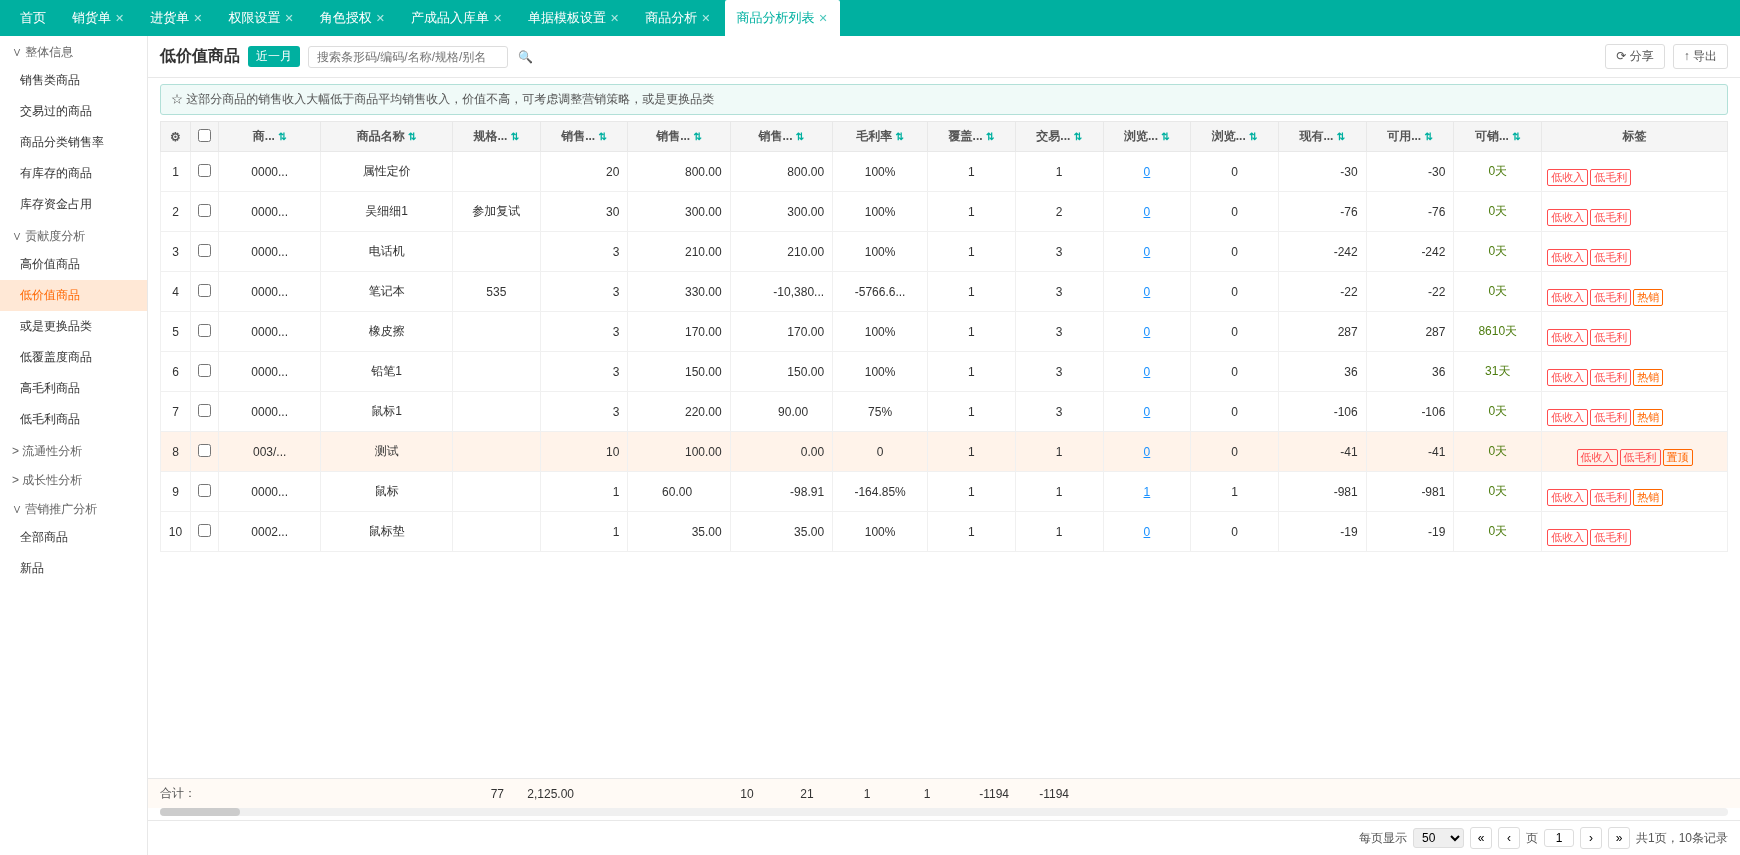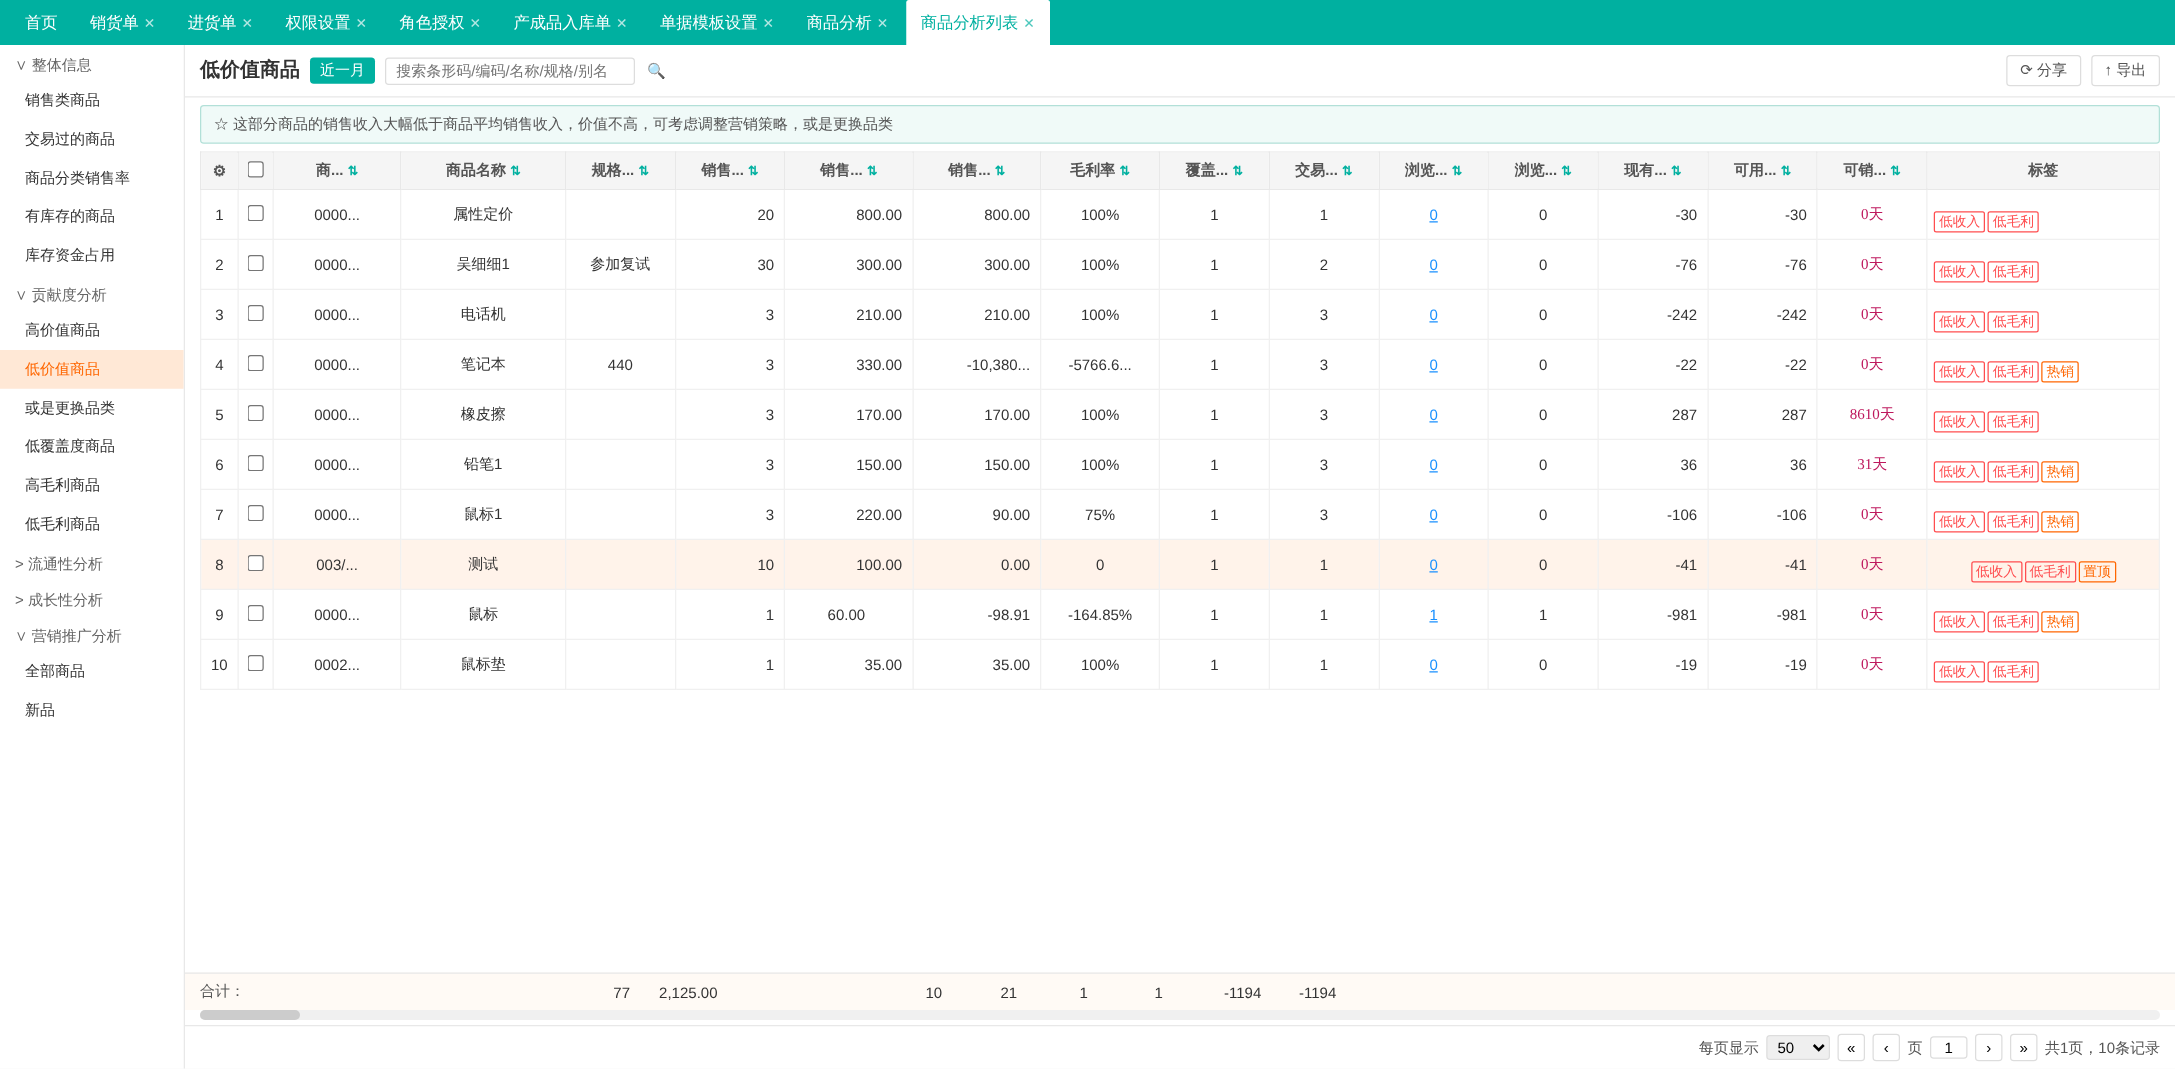--- a/index.html
+++ b/index.html
@@ -155,21 +155,21 @@
     .tag {
       display: inline-block;
       border: 1px solid;
       border-radius: 2px;
       padding: 0 3px;
       font-size: 11px;
       margin: 0 1px;
     }
     .tag-red { color: #ff4d4f; border-color: #ff4d4f; margin-top: 12px; }
     .tag-orange { color: #ff6600; border-color: #ff6600; }
-    .text-orange { color: #be185d; font-family: Liberation Serif, serif; }
+    .text-orange { color: #4d7c0f; }
     .text-blue { color: #1890ff; text-decoration: underline; cursor: pointer; }
 
     
     .footer-summary {
       border-top: 1px solid #e8e8e8;
       background: #fffaf5;
       padding: 6px 12px;
       display: flex;
       align-items: center;
       font-size: 12px;
@@ -409,21 +409,21 @@
     <td style="text-align:center;" class="text-orange">0天</td>
     <td style="text-align:left;">
       <span class="tag tag-red">低收入</span><span class="tag tag-red">低毛利</span>
     </td>
   </tr>
             <tr>
     <td style="text-align:center;">4</td>
     <td style="text-align:center;"><input type="checkbox" style=""></td>
     <td style="text-align:center;">0000...</td>
     <td>笔记本</td>
-    <td style="text-align:center;">440</td>
+    <td style="text-align:center;">535</td>
     <td style="text-align:right;padding-right:8px;">3</td>
     <td style="text-align:right;padding-right:8px;">330.00</td>
     <td style="text-align:right;padding-right:8px;">-10,380...</td>
     <td style="text-align:center;">-5766.6...</td>
     <td style="text-align:center;">1</td>
     <td style="text-align:center;">3</td>
     <td style="text-align:center;"><span class="text-blue">0</span></td>
     <td style="text-align:center;">0</td>
     <td style="text-align:right;padding-right:8px;">-22</td>
     <td style="text-align:right;padding-right:8px;">-22</td>
@@ -475,21 +475,21 @@
     </td>
   </tr>
             <tr>
     <td style="text-align:center;">7</td>
     <td style="text-align:center;"><input type="checkbox" style=""></td>
     <td style="text-align:center;">0000...</td>
     <td>鼠标1</td>
     <td style="text-align:center;"></td>
     <td style="text-align:right;padding-right:8px;">3</td>
     <td style="text-align:right;padding-right:8px;">220.00</td>
-    <td style="text-align:right;padding-right:8px;">90.00</td>
+    <td style="text-align:right;padding-right:24px;">90.00</td>
     <td style="text-align:center;">75%</td>
     <td style="text-align:center;">1</td>
     <td style="text-align:center;">3</td>
     <td style="text-align:center;"><span class="text-blue">0</span></td>
     <td style="text-align:center;">0</td>
     <td style="text-align:right;padding-right:8px;">-106</td>
     <td style="text-align:right;padding-right:8px;">-106</td>
     <td style="text-align:center;" class="text-orange">0天</td>
     <td style="text-align:left;">
       <span class="tag tag-red">低收入</span><span class="tag tag-red">低毛利</span><span class="tag tag-orange">热销</span>

